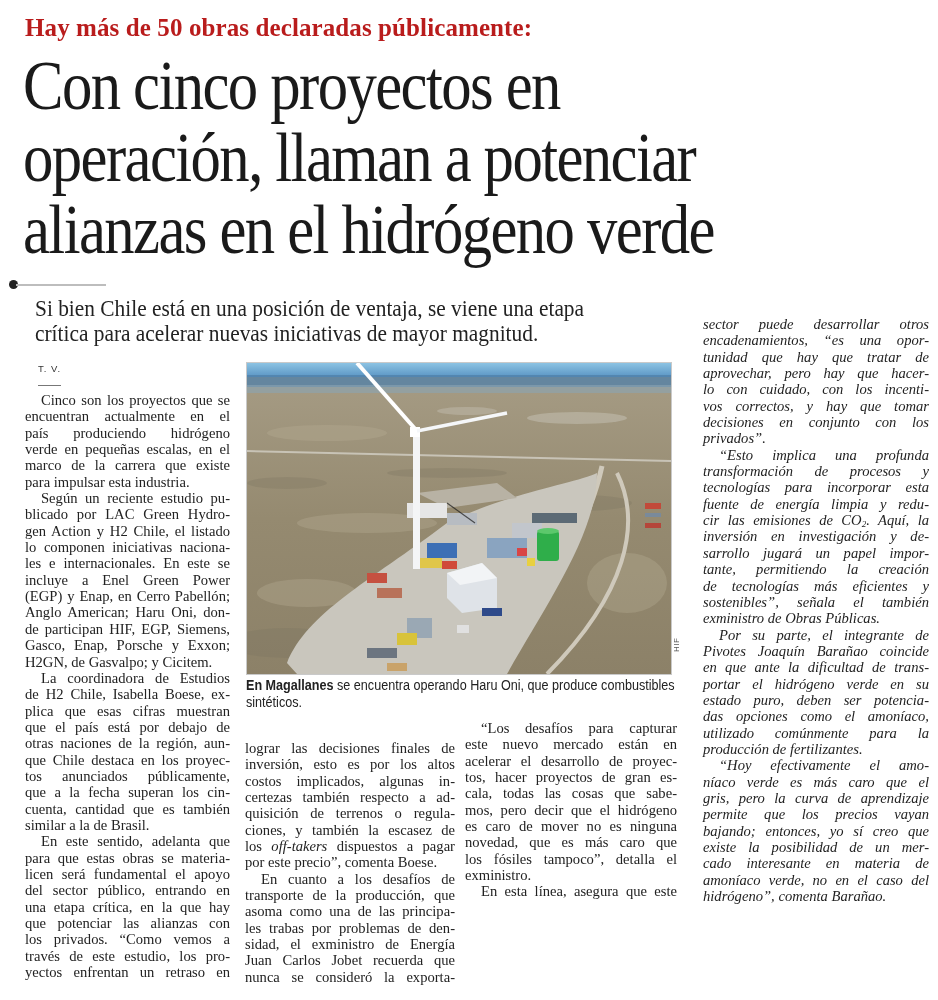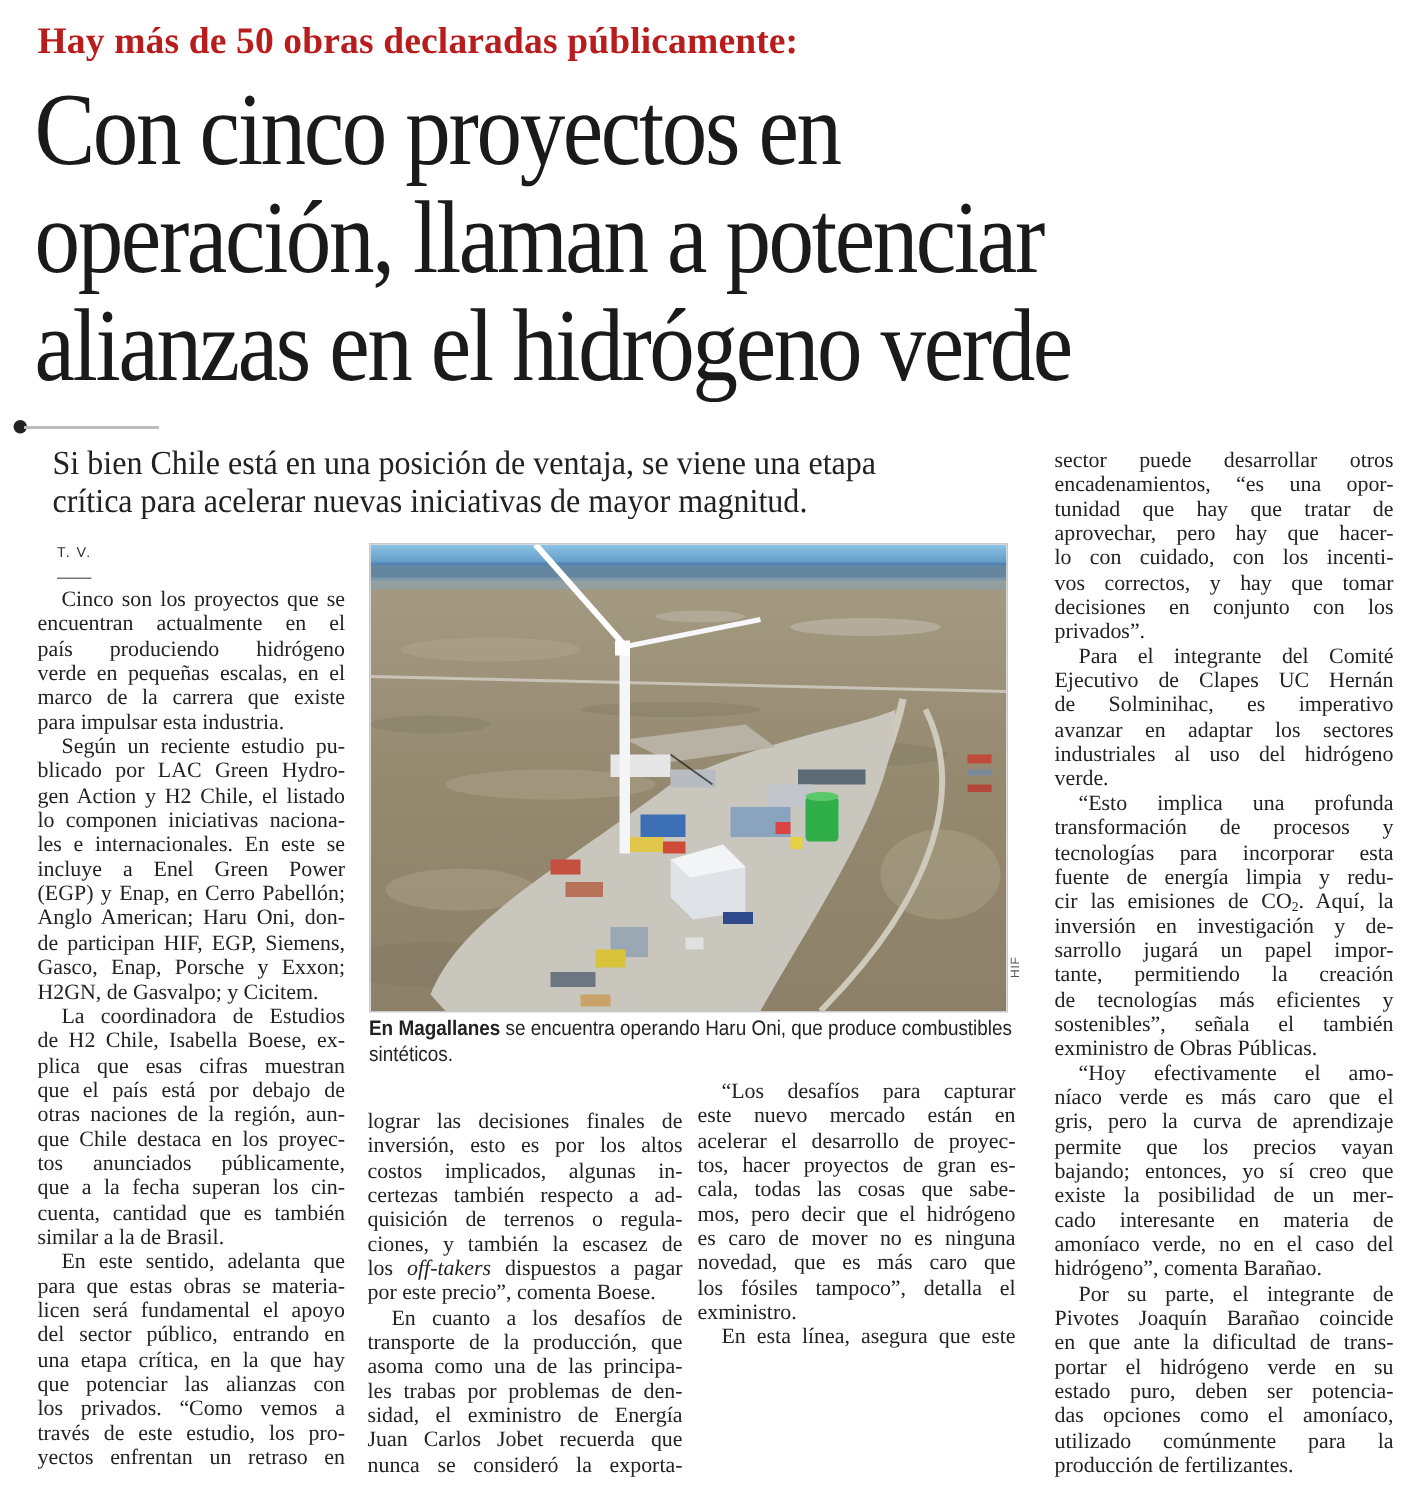--- a/index.html
+++ b/index.html
@@ -14,21 +14,21 @@
   .deck span { display:block; white-space:nowrap; }
   .byline { left:38px; top:363px; font-family:"Liberation Sans","DejaVu Sans",sans-serif; font-size:9.5px; letter-spacing:1px; color:#333; border-bottom:1px solid #777; padding-bottom:11px; }
   .col { font-size:14.6px; line-height:16.35px; color:#222; text-align:justify; }
   .col p { margin:0; }
   .col .line { display:block; white-space:nowrap; text-align-last:justify; text-align:justify; }
   .col .line.last { text-align-last:left; }
   .col .ind { text-indent:16px; }
   .col1 { left:25px; top:392px; width:205px; }
   .col2 { left:245px; top:720px; width:210px;margin-top:20px; }
   .col3 { left:465px; top:720px; width:212px; }
-  .col4 { left:703px; top:299px; width:226px; }
+  .col4 { left:703px; top:316px; width:226px;font-style:italic; }
   .photo { left:246px; top:362px; width:424px; height:311px; overflow:hidden; border:1px solid #c9c9c9; }
   .credit { left:672px; top:652px; font-family:"Liberation Sans","DejaVu Sans",sans-serif; font-size:8px; color:#555; transform:rotate(-90deg); transform-origin:left top; letter-spacing:0.5px; }
   .caption { left:246px; top:677px; width:430px; font-family:"Liberation Sans","DejaVu Sans",sans-serif; font-size:14px; line-height:16.5px; color:#222; transform:scaleX(0.9); transform-origin:left top; white-space:nowrap; }
   .caption b { font-weight:bold; }
   .caption span { display:block; }
   em { }
   sub { font-size:9px; vertical-align:-2px; line-height:0; }
 </style>
 </head>
 <body>
@@ -226,54 +226,46 @@
     <span class="line">sector puede desarrollar otros</span>
     <span class="line">encadenamientos, “es una opor-</span>
     <span class="line">tunidad que hay que tratar de</span>
     <span class="line">aprovechar, pero hay que hacer-</span>
     <span class="line">lo con cuidado, con los incenti-</span>
     <span class="line">vos correctos, y hay que tomar</span>
     <span class="line">decisiones en conjunto con los</span>
     <span class="line last">privados”.</span>
   </p>
   <p>
-    <span class="line ind">Para el integrante del Comité</span>
-    <span class="line">Ejecutivo de Clapes UC Hernán</span>
-    <span class="line">de Solminihac, es imperativo</span>
-    <span class="line">avanzar en adaptar los sectores</span>
-    <span class="line">industriales al uso del hidrógeno</span>
-    <span class="line last">verde.</span>
-  </p>
-  <p>
     <span class="line ind">“Esto implica una profunda</span>
     <span class="line">transformación de procesos y</span>
     <span class="line">tecnologías para incorporar esta</span>
     <span class="line">fuente de energía limpia y redu-</span>
     <span class="line"><span>cir las emisiones de CO</span><sub>2</sub><span>. Aquí, la</span></span>
     <span class="line">inversión en investigación y de-</span>
     <span class="line">sarrollo jugará un papel impor-</span>
     <span class="line">tante, permitiendo la creación</span>
     <span class="line">de tecnologías más eficientes y</span>
     <span class="line">sostenibles”, señala el también</span>
     <span class="line last">exministro de Obras Públicas.</span>
   </p>
   <p>
+    <span class="line ind">Por su parte, el integrante de</span>
+    <span class="line">Pivotes Joaquín Barañao coincide</span>
+    <span class="line">en que ante la dificultad de trans-</span>
+    <span class="line">portar el hidrógeno verde en su</span>
+    <span class="line">estado puro, deben ser potencia-</span>
+    <span class="line">das opciones como el amoníaco,</span>
+    <span class="line">utilizado comúnmente para la</span>
+    <span class="line last">producción de fertilizantes.</span>
+  </p>
+  <p>
     <span class="line ind">“Hoy efectivamente el amo-</span>
     <span class="line">níaco verde es más caro que el</span>
     <span class="line">gris, pero la curva de aprendizaje</span>
     <span class="line">permite que los precios vayan</span>
     <span class="line">bajando; entonces, yo sí creo que</span>
     <span class="line">existe la posibilidad de un mer-</span>
     <span class="line">cado interesante en materia de</span>
     <span class="line">amoníaco verde, no en el caso del</span>
     <span class="line last">hidrógeno”, comenta Barañao.</span>
   </p>
-  <p>
-    <span class="line ind">Por su parte, el integrante de</span>
-    <span class="line">Pivotes Joaquín Barañao coincide</span>
-    <span class="line">en que ante la dificultad de trans-</span>
-    <span class="line">portar el hidrógeno verde en su</span>
-    <span class="line">estado puro, deben ser potencia-</span>
-    <span class="line">das opciones como el amoníaco,</span>
-    <span class="line">utilizado comúnmente para la</span>
-    <span class="line last">producción de fertilizantes.</span>
-  </p>
 </div>
 
 </body></html>

